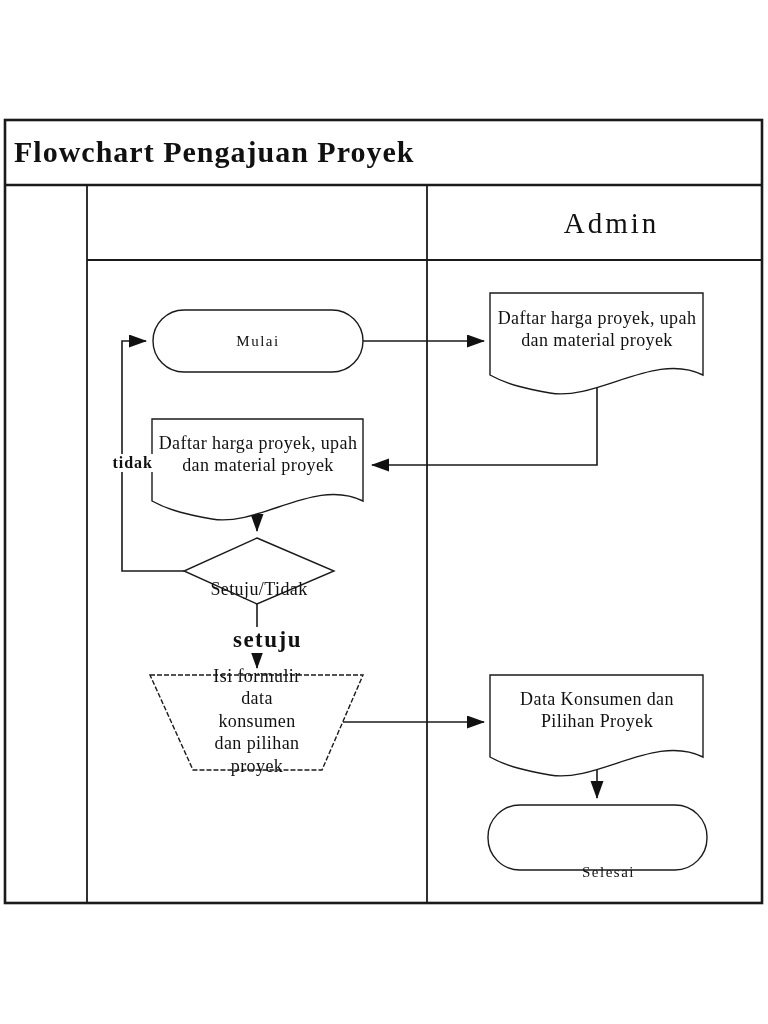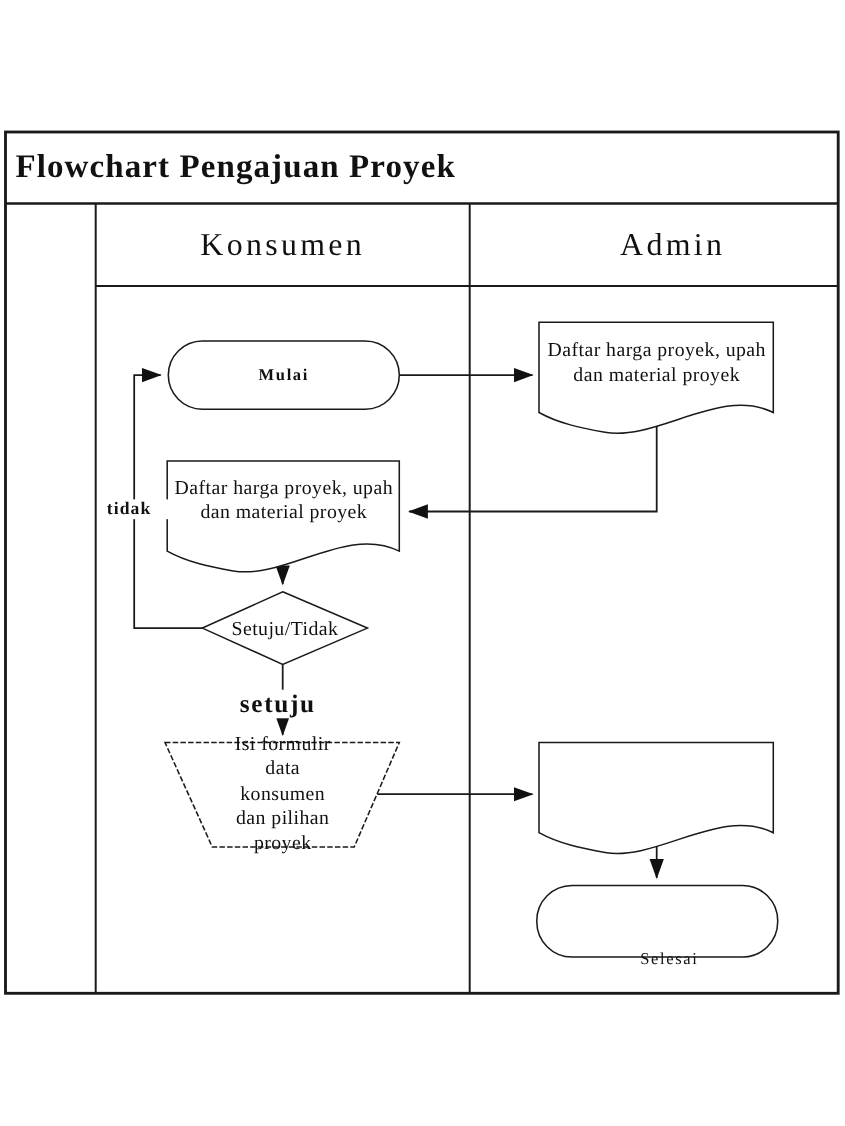--- a/index.html
+++ b/index.html
@@ -54,21 +54,21 @@
   .node-text {
     font-size: 18px;
     letter-spacing: 0.4px;
   }
   .terminator-text {
     font-size: 15px;
     letter-spacing: 1.5px;
   }
   .edge-label {
     position: absolute;
-    text-align: left;
+    text-align: right;
     background: #ffffff;
     color: #111111;
     padding: 0 3px;
   }
   .edge-label.tidak {
     left: 94px;
     top: 454px;
     width: 56px;
     font-size: 16px;
     font-weight: bold;
@@ -119,32 +119,32 @@
 
     <polygon points="150,675 363,675 322,770 193,770" fill="#ffffff" stroke-width="1.4" stroke-dasharray="5,2"></polygon>
 
     <path d="M490,675 h213 v82 c-48,-24 -105,26 -153,18 c-22,-4 -42,-8 -60,-18 Z" fill="#ffffff" stroke-width="1.4"></path>
 
     <rect x="488" y="805" width="219" height="65" rx="32" ry="32" fill="#ffffff" stroke-width="1.4"></rect>
   </svg>
 
   <div class="title-label">Flowchart Pengajuan Proyek</div>
 
-  <div class="label lane-header" style="left:87px; top:187px; width:340px; height:72px;">Konsumen</div>
   <div class="label lane-header" style="left:427px; top:187px; width:335px; height:72px;padding-left:17px;">Admin</div>
 
-  <div class="label terminator-text" style="left:153px; top:310px; width:210px; height:62px;font-weight:bold;">Mulai</div>
+  <div class="label terminator-text" style="left:153px; top:310px; width:210px; height:62px;">Mulai</div>
 
   <div class="label node-text" style="left:497px; top:297px; width:200px; height:64px;">Daftar harga proyek, upah dan material proyek</div>
 
   <div class="label node-text" style="left:158px; top:423px; width:200px; height:62px;">Daftar harga proyek, upah dan material proyek</div>
 
-  <div class="label node-text" style="left:184px; top:540px; width:150px; height:62px;">Setuju/Tidak</div>
+  <div class="label node-text" style="left:184px; top:558px; width:150px; height:62px;">Setuju/Tidak</div>
 
   <div class="label node-text" style="left:206px; top:678px; width:102px; height:86px;">Isi formulir data konsumen dan pilihan proyek</div>
 
+  <div class="label node-text" style="left:517px; top:681px; width:160px; height:58px;">Data Konsumen dan Pilihan Proyek</div>
 
   <div class="label terminator-text" style="left:499px; top:805px; width:219px; height:53px;margin-top:41px;">Selesai</div>
 
   <div class="edge-label tidak">tidak</div>
   <div class="edge-label setuju">setuju</div>
 
 </div>
 
 </body></html>

